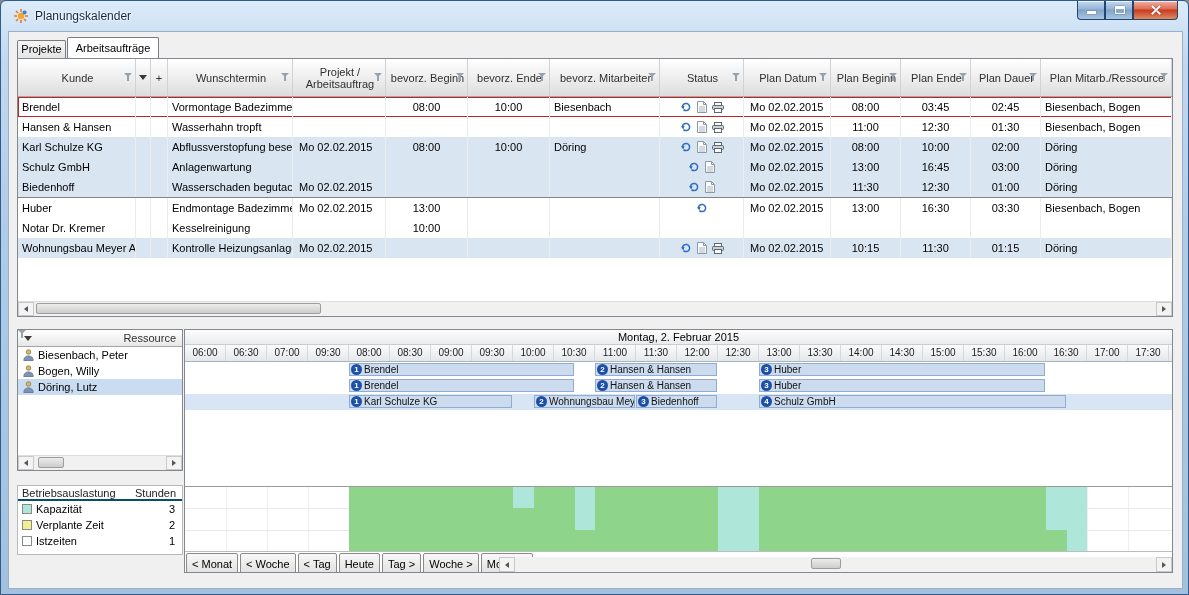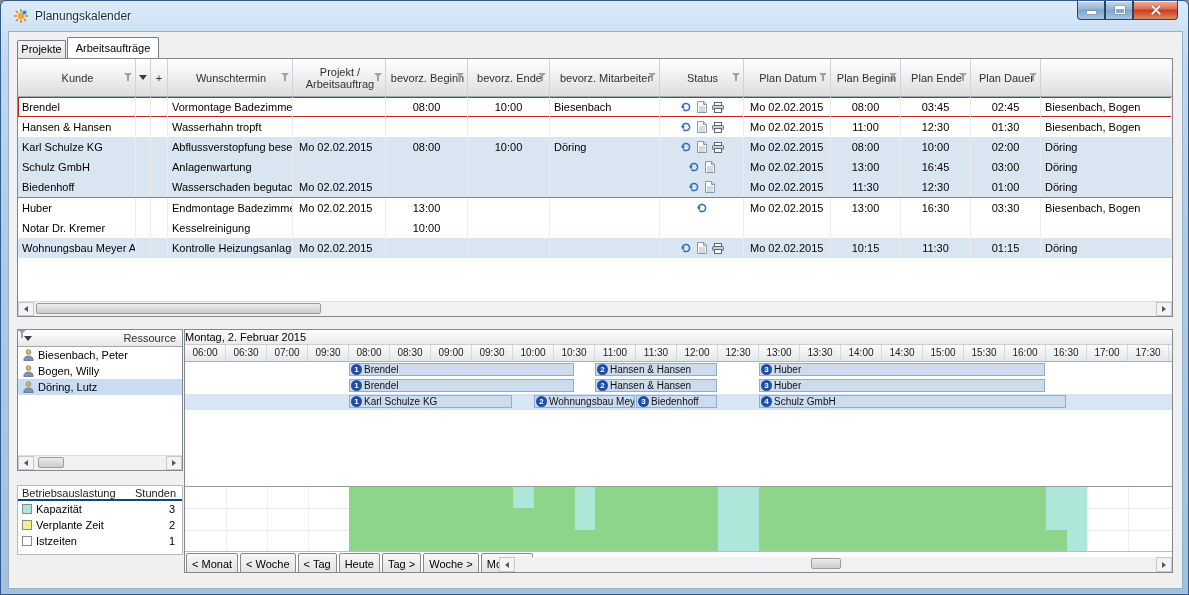--- a/index.html
+++ b/index.html
@@ -87,21 +87,21 @@
   .legend-head{ display:flex; height:15px; line-height:14px; border-bottom:2px solid #0c4a6e; padding:0 6px 0 4px; color:#222;}
   .legend-title{ flex:1; }
   .legend-rows{ }
   .legend-row{ display:flex; align-items:center; height:16px; padding:0 7px 0 4px; gap:4px;}
   .legend-swatch{ width:10px; height:10px; border:1px solid #8a8a8a; flex:0 0 10px; }
   .legend-label{ flex:1; }
   .legend-value{ text-align:right; }
 
   
   .tl-panel{ position:absolute; left:183px; top:328px; width:989px; height:244px; background:#fff; border:1px solid #828790; overflow:hidden;}
-  .tl-date{ position:absolute; left:0; top:0; right:0; height:15px; line-height:15px; text-align:left;
+  .tl-date{ position:absolute; left:0; top:0; right:0; height:15px; line-height:15px; text-align:center;
             background:linear-gradient(#fdfdfd,#e9ebed); border-bottom:1px solid #c8cdd2; }
   .tl-ruler{ position:absolute; left:0; top:15px; right:0; height:17px; display:flex;
              background:linear-gradient(#fbfbfb,#e4e7ea); border-bottom:1px solid #aab4bd;}
   .tick{ flex:0 0 41px; width:41px; font-size:10px; text-align:center; line-height:15px; border-right:1px solid #d4d9de; color:#1c1c1c;}
   .tl-rows{ position:absolute; left:0; top:32px; right:0; }
   .tl-row{ height:16px; position:relative; }
   .tl-row.selected{ background:#d7e5f5; }
   .tl-bar{ position:absolute; top:1px; height:13px; background:#ccdbee; border:1px solid #90acce;
            display:flex; align-items:center; overflow:hidden; white-space:nowrap; cursor:pointer;}
   .badge{ flex:0 0 11px; width:11px; height:11px; border-radius:50%; background:#1d4fa8; color:#fff;
@@ -238,20 +238,27 @@
         </div>
         <div class="th">
           <span class="th-label">Plan Ende</span>
           <span class="funnel">
             <i class="cup"></i>
             <i class="stem"></i>
           </span>
         </div>
         <div class="th">
           <span class="th-label">Plan Dauer</span>
+          <span class="funnel">
+            <i class="cup"></i>
+            <i class="stem"></i>
+          </span>
+        </div>
+        <div class="th">
+          <span class="th-label">Plan Mitarb./Ressource</span>
           <span class="funnel">
             <i class="cup"></i>
             <i class="stem"></i>
           </span>
         </div>
       </div>
     <div class="orders-tbody">
         <div class="trow selected">
           <div class="td tleft">Brendel</div>
           <div class="td "></div>

